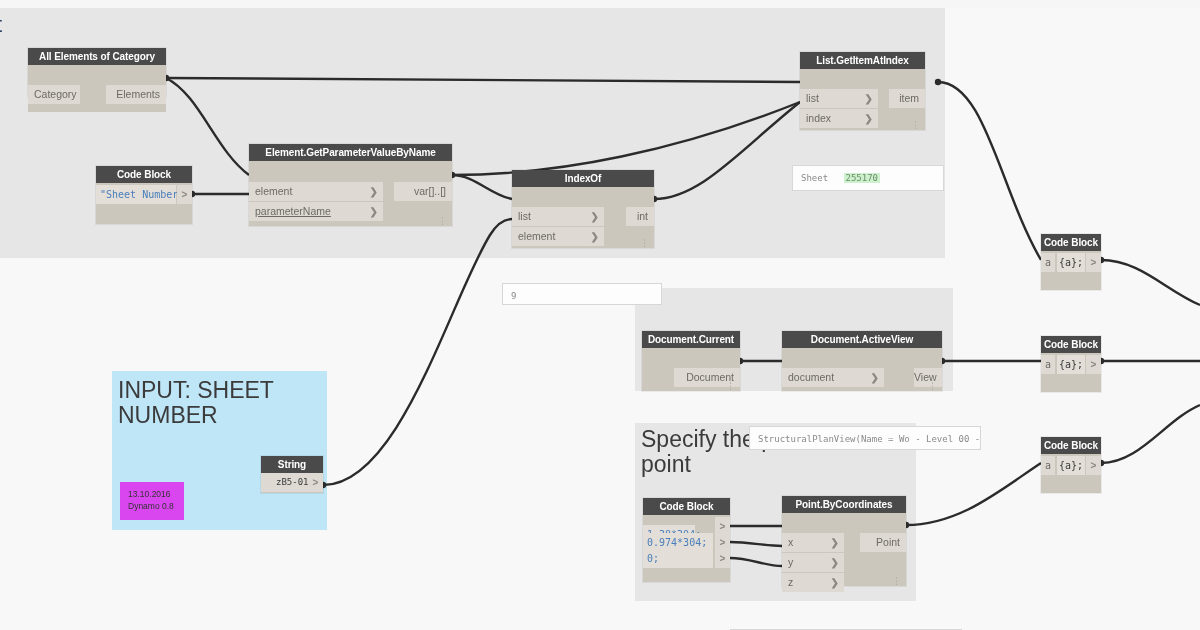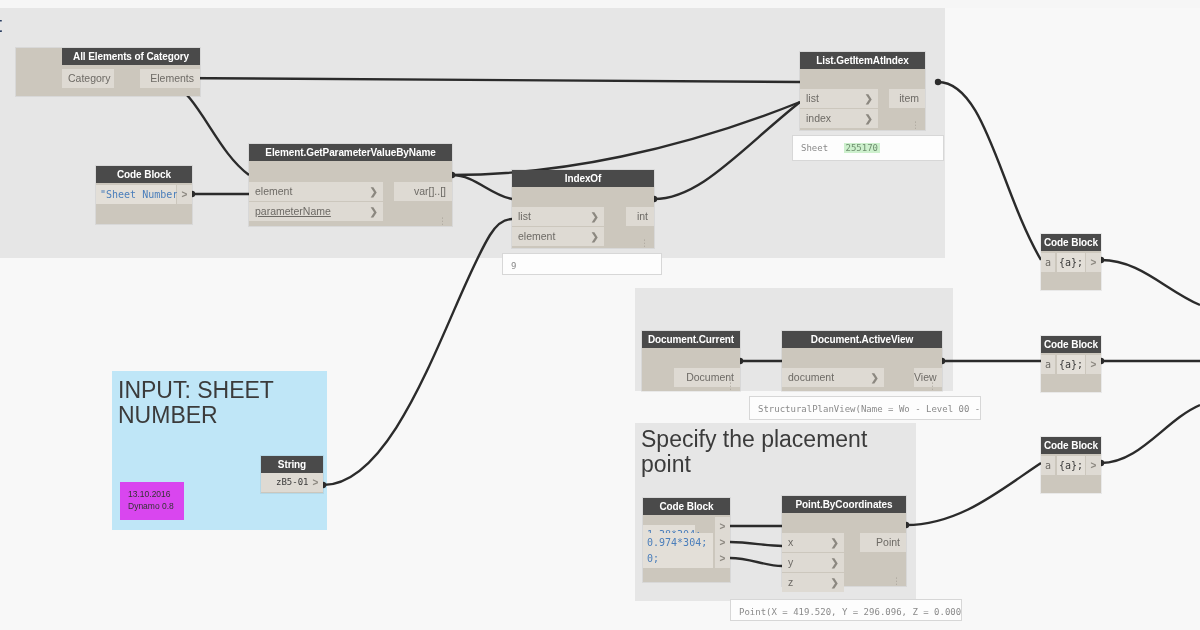--- a/index.html
+++ b/index.html
@@ -135,20 +135,21 @@
     background: #fdfdfd;
     border: 1px solid #d7d7d7;
     color: #8a8a8a;
     font-family: "DejaVu Sans Mono", monospace;
     font-size: 9px;
     line-height: 14px;
     padding: 5px 8px;
     box-sizing: border-box;
     white-space: nowrap;
     overflow: hidden;
+    margin-top: 30px;
   }
   .preview .hl {
     background: #cdf0cd;
     color: #6f8f6f;
     padding: 0 2px;
   }
 
   
   .note {
     position: absolute;
@@ -254,23 +255,23 @@
     <circle class="wire-dot" cx="942" cy="361" r="3.2"></circle>
     <circle class="wire-dot" cx="906" cy="525" r="3.2"></circle>
     <circle class="wire-dot" cx="323" cy="485" r="3.2"></circle>
     <circle class="wire-dot" cx="1101" cy="260" r="3.2"></circle>
     <circle class="wire-dot" cx="1101" cy="361" r="3.2"></circle>
     <circle class="wire-dot" cx="1101" cy="463" r="3.2"></circle>
   </svg>
 
   <div class="canvas-title" style="left:-4px; top:12px;">t</div>
 
-  <div class="node" style="left:16px; top:48px; width:138px; height:48px;padding-left:46px;">
+  <div class="node" style="left:28px; top:48px; width:138px; height:48px;">
     <div class="node-header">All Elements of Category</div>
-    <div class="node-body" style="height:31px;">
+    <div class="node-body" style="height:31px;margin-top:16px;">
       <div class="port in" style="top:4px; width:52px;">
         <span>Category</span>
       </div>
       <div class="port out" style="top:4px; width:60px;">
         <span>Elements</span>
       </div>
     </div>
   </div>
 
   <div class="node" style="left:96px; top:166px; width:96px; height:58px;">

